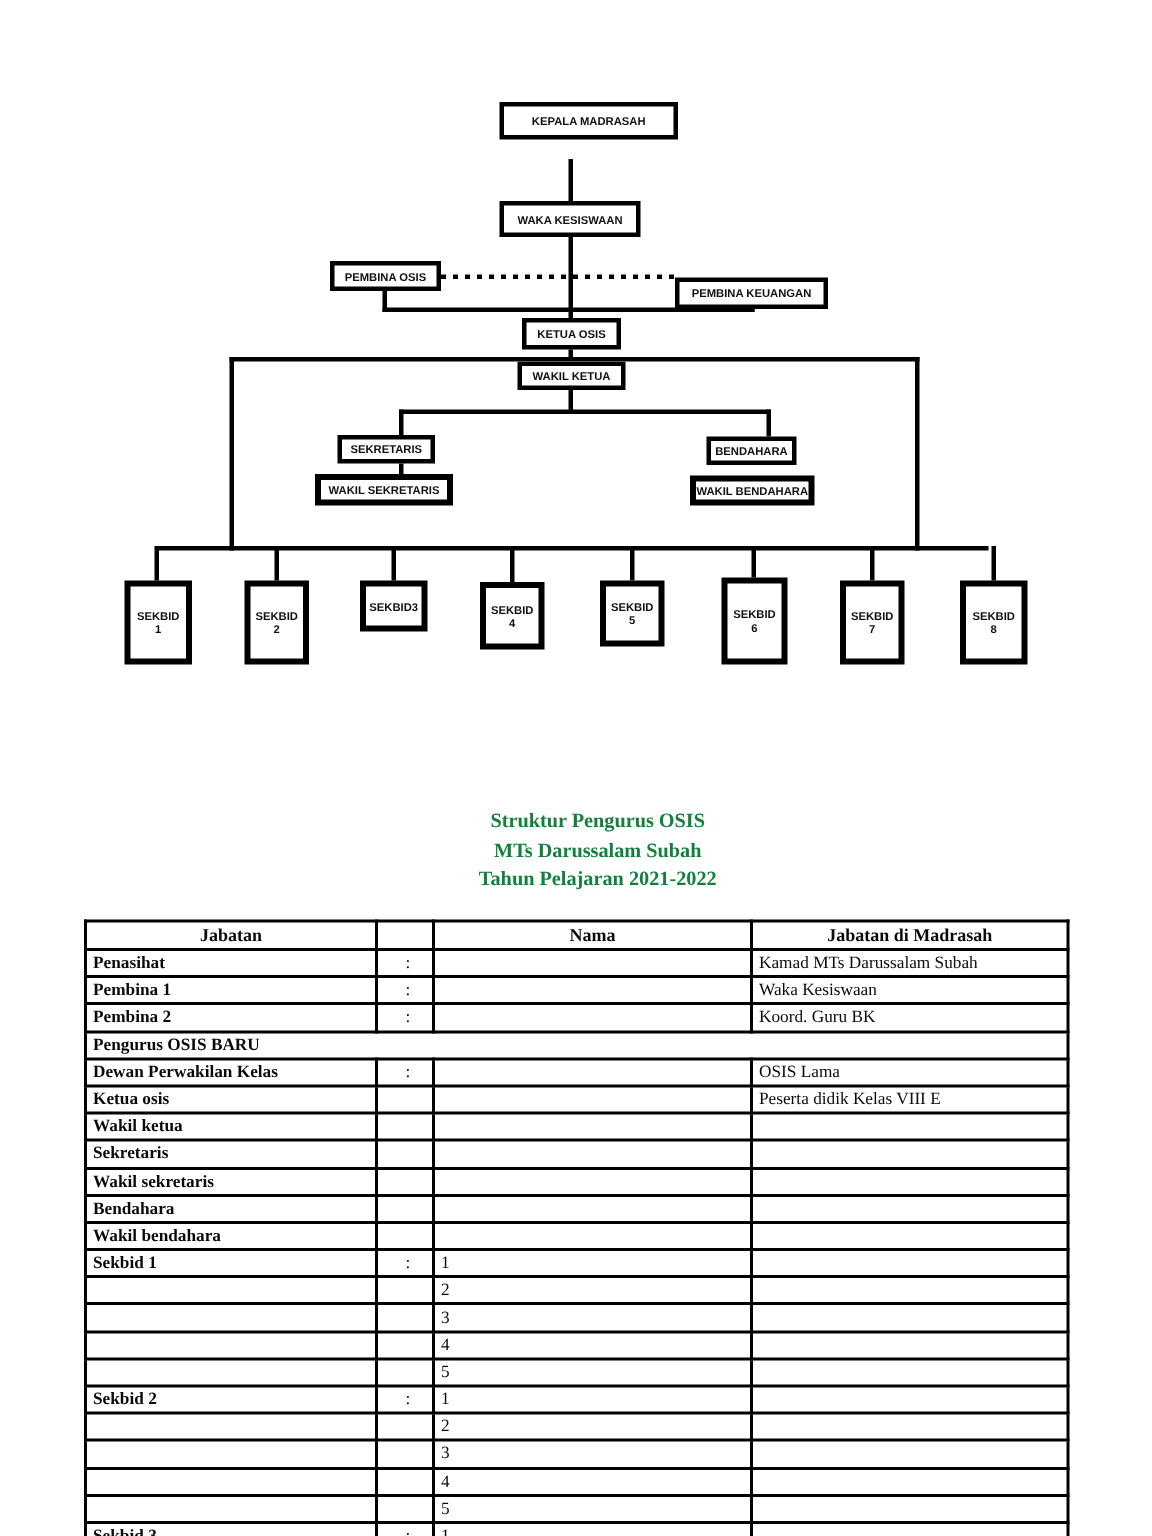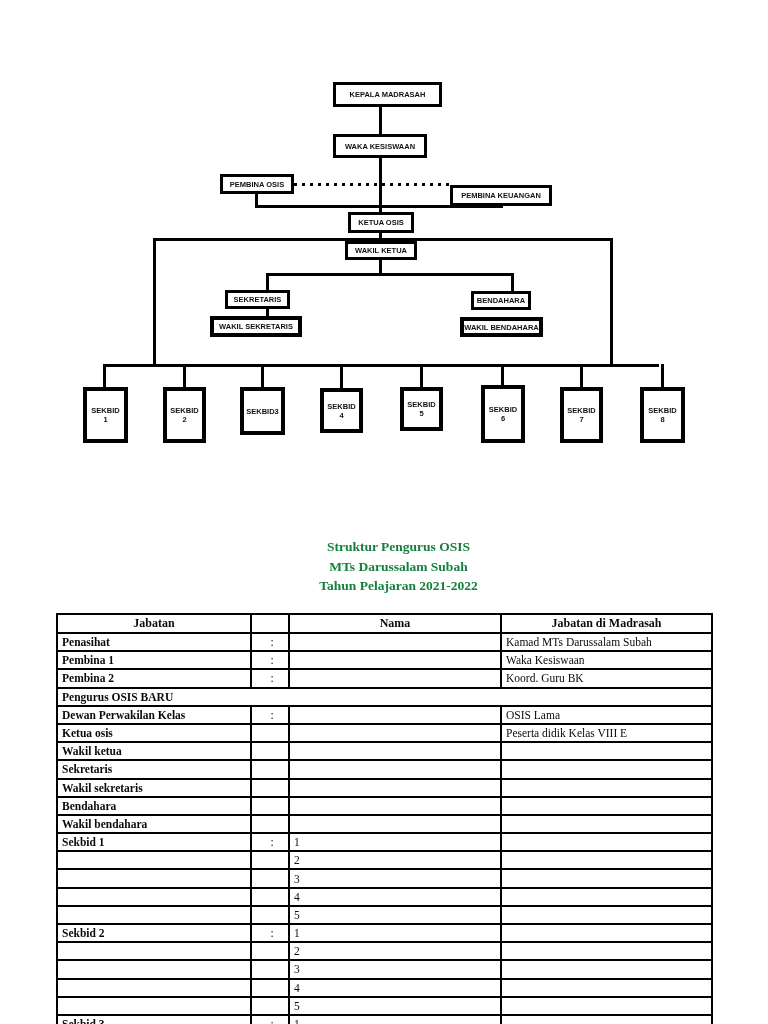--- a/index.html
+++ b/index.html
@@ -53,21 +53,21 @@
     <div class="ln" style="left:104px;top:364px;width:555px;height:3px;"></div>
     <div class="ln" style="left:103px;top:364px;width:3px;height:24px;"></div>
     <div class="ln" style="left:183px;top:364px;width:3px;height:24px;"></div>
     <div class="ln" style="left:261px;top:364px;width:3px;height:24px;"></div>
     <div class="ln" style="left:340px;top:364px;width:3px;height:25px;"></div>
     <div class="ln" style="left:420px;top:364px;width:3px;height:24px;"></div>
     <div class="ln" style="left:501px;top:364px;width:3px;height:22px;"></div>
     <div class="ln" style="left:580px;top:364px;width:3px;height:24px;"></div>
     <div class="ln" style="left:661px;top:364px;width:3px;height:24px;"></div>
 
-    <div class="ob" style="left:333px;top:82px;width:109px;height:25px;">
+    <div class="ob" style="left:333px;top:68px;width:119px;height:25px;">
         <span>KEPALA MADRASAH</span>
       </div>
     <div class="ob" style="left:333px;top:134px;width:94px;height:24px;">
         <span>WAKA KESISWAAN</span>
       </div>
     <div class="ob" style="left:220px;top:174px;width:74px;height:20px;">
         <span>PEMBINA OSIS</span>
       </div>
     <div class="ob" style="left:450px;top:185px;width:102px;height:21px;">
         <span>PEMBINA KEUANGAN</span>
@@ -90,21 +90,21 @@
     <div class="ob thick" style="left:460px;top:317px;width:83px;height:20px;">
         <span>WAKIL BENDAHARA</span>
       </div>
 
     <div class="ob thick" style="left:83px;top:387px;width:45px;height:56px;">
         <span class="two"><span>SEKBID</span><br><span>1</span></span>
       </div>
     <div class="ob thick" style="left:163px;top:387px;width:43px;height:56px;">
         <span class="two"><span>SEKBID</span><br><span>2</span></span>
       </div>
-    <div class="ob thick" style="left:240px;top:387px;width:45px;height:48px;">
+    <div class="ob thick" style="left:240px;top:387px;width:45px;height:34px;">
         <span>SEKBID3</span>
       </div>
     <div class="ob thick" style="left:320px;top:388px;width:43px;height:45px;">
         <span class="two"><span>SEKBID</span><br><span>4</span></span>
       </div>
     <div class="ob thick" style="left:400px;top:387px;width:43px;height:44px;">
         <span class="two"><span>SEKBID</span><br><span>5</span></span>
       </div>
     <div class="ob thick" style="left:481px;top:385px;width:44px;height:58px;">
         <span class="two"><span>SEKBID</span><br><span>6</span></span>

